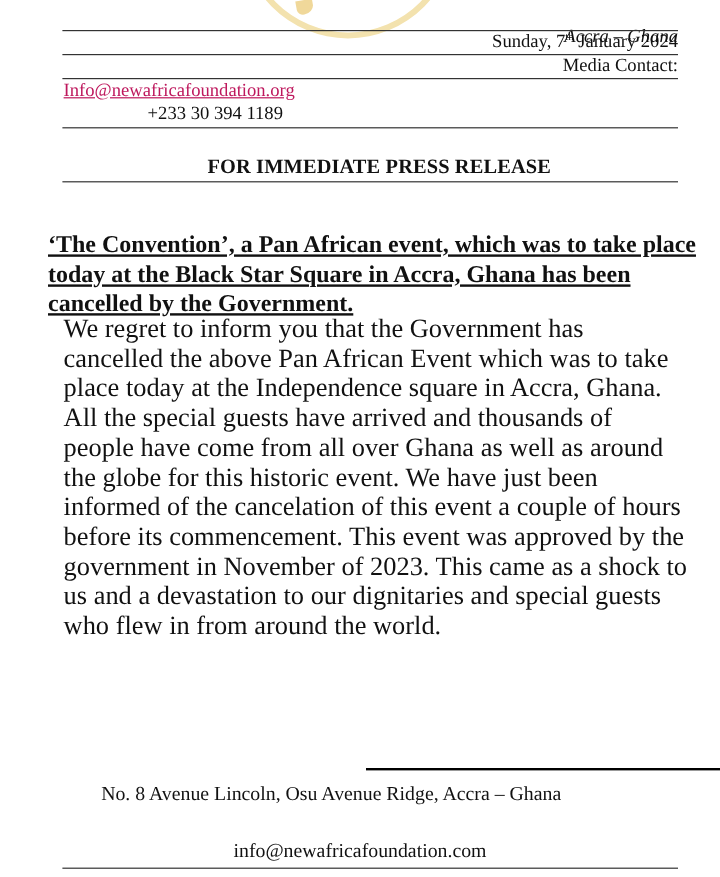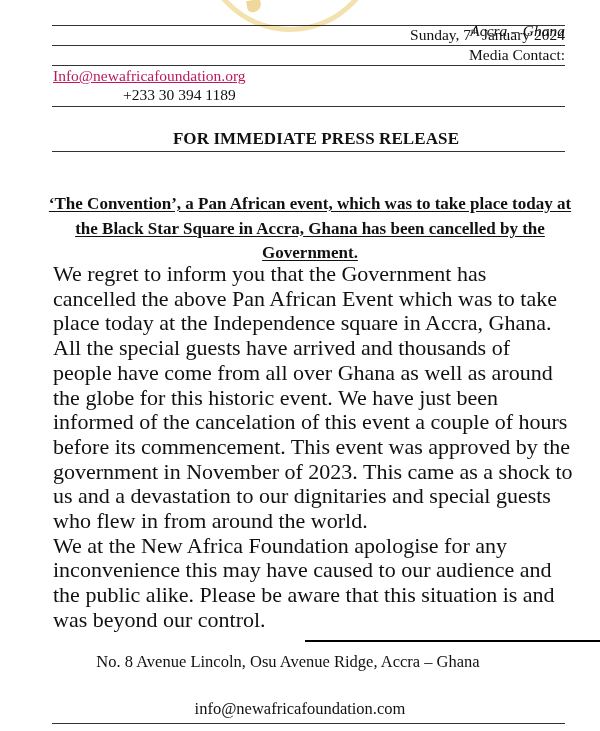--- a/index.html
+++ b/index.html
@@ -76,23 +76,22 @@
       text-align: center;
       font-weight: bold;
       font-size: 17px;
       letter-spacing: 0.1px;
     }
     .headline {
       position: absolute;
       left: 40px;
       width: 540px;
       top: 192px;
-      text-align: center;
       font-weight: bold;
-      font-size: 17px;
+      font-size: 20px;
       line-height: 24.5px;
       text-decoration: underline;
       text-underline-offset: 2px;
     }
     .body-text {
       position: absolute;
       left: 53px;
       width: 520px;
       top: 262px;
       font-size: 22px;
@@ -103,21 +102,21 @@
     }
     .footer-line-thick {
       position: absolute;
       left: 305px;
       right: 0;
       top: 640px;
       border-top: 2.5px solid #000;
     }
     .footer-address {
       position: absolute;
-      left: 16px;
+      left: 4px;
       width: 544px;
       top: 652px;
       text-align: center;
       font-size: 16.5px;
     }
     .footer-email {
       position: absolute;
       left: 0;
       width: 600px;
       top: 699px;
@@ -153,21 +152,20 @@
   <div class="contact-phone">+233 30 394 1189</div>
   <div class="hline" style="top:106px;"></div>
 
   <div class="release-title">FOR IMMEDIATE PRESS RELEASE</div>
   <div class="hline" style="top:151px;"></div>
 
   <div class="headline">‘The Convention’, a Pan African event, which was to take place today at the Black Star Square in Accra, Ghana has been cancelled by the Government.</div>
 
   <div class="body-text">
     <p>We regret to inform you that the Government has cancelled the above Pan African Event which was to take place today at the Independence square in Accra, Ghana. All the special guests have arrived and thousands of people have come from all over Ghana as well as around the globe for this historic event. We have just been informed of the cancelation of this event a couple of hours before its commencement. This event was approved by the government in November of 2023. This came as a shock to us and a devastation to our dignitaries and special guests who flew in from around the world.</p>
-    <p>We at the New Africa Foundation apologise for any inconvenience this may have caused to our audience and the public alike. Please be aware that this situation is and was beyond our control.</p>
   </div>
 
   <div class="footer-line-thick"></div>
   <div class="footer-address">No. 8 Avenue Lincoln, Osu Avenue Ridge, Accra – Ghana</div>
   <div class="footer-email">info@newafricafoundation.com</div>
   <div class="footer-line"></div>
 
 </div>
 
 </body></html>

